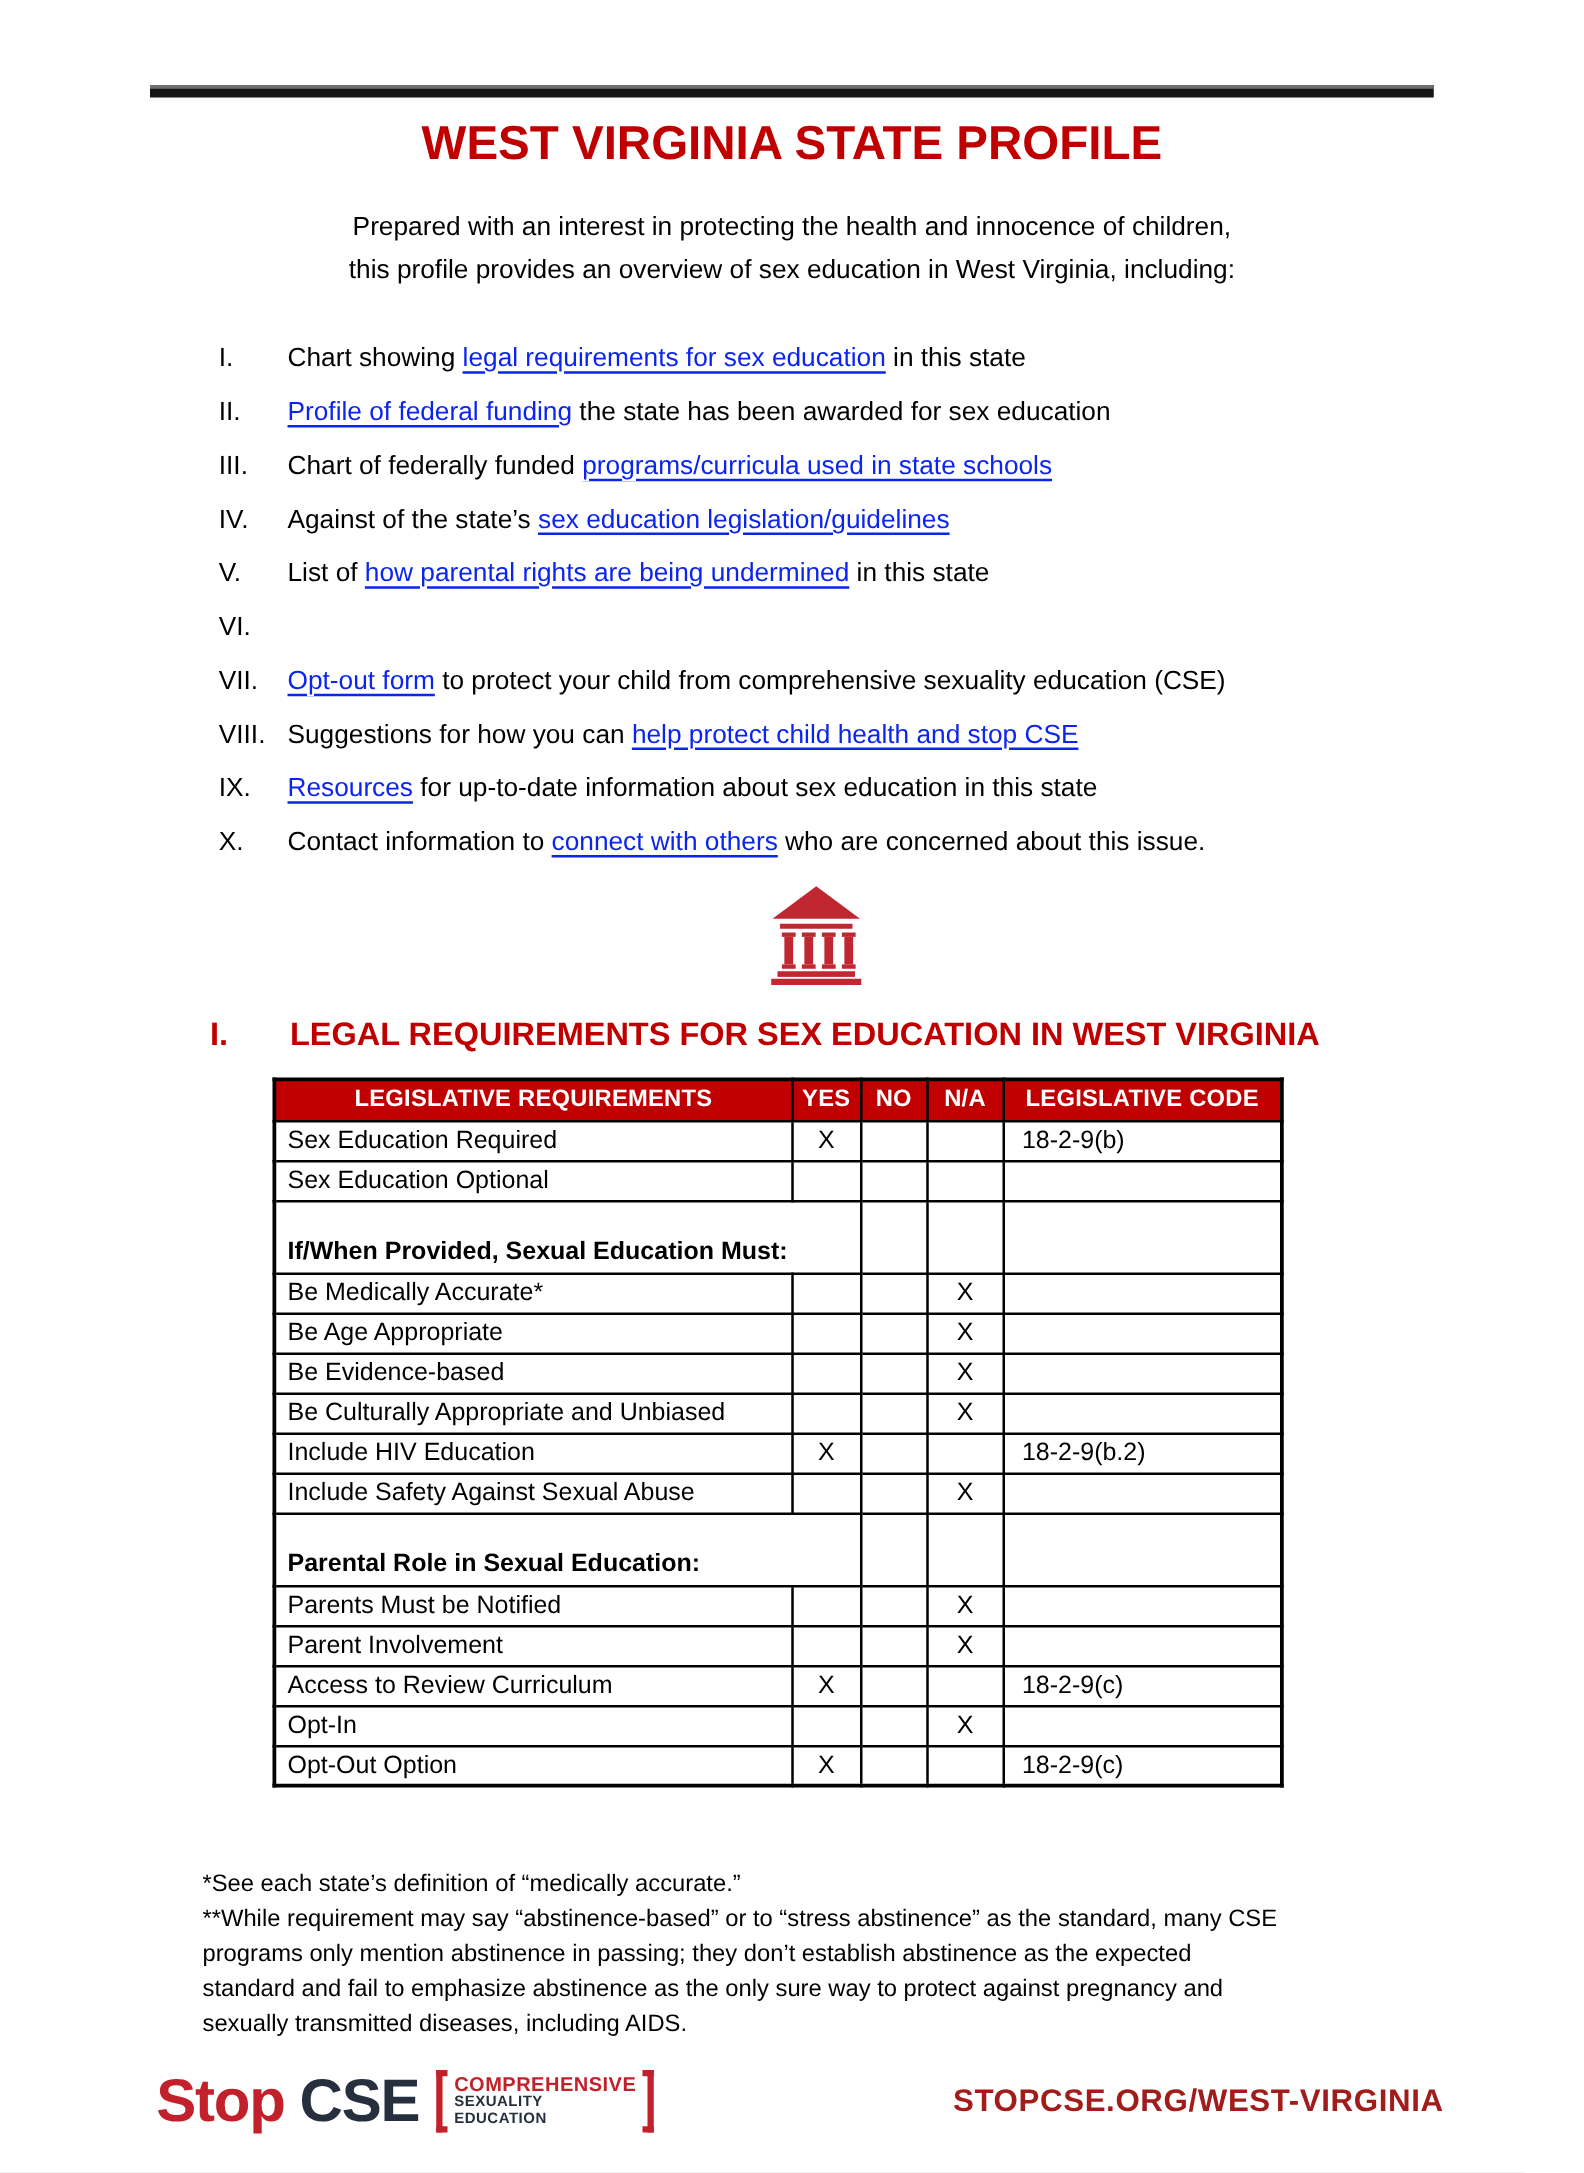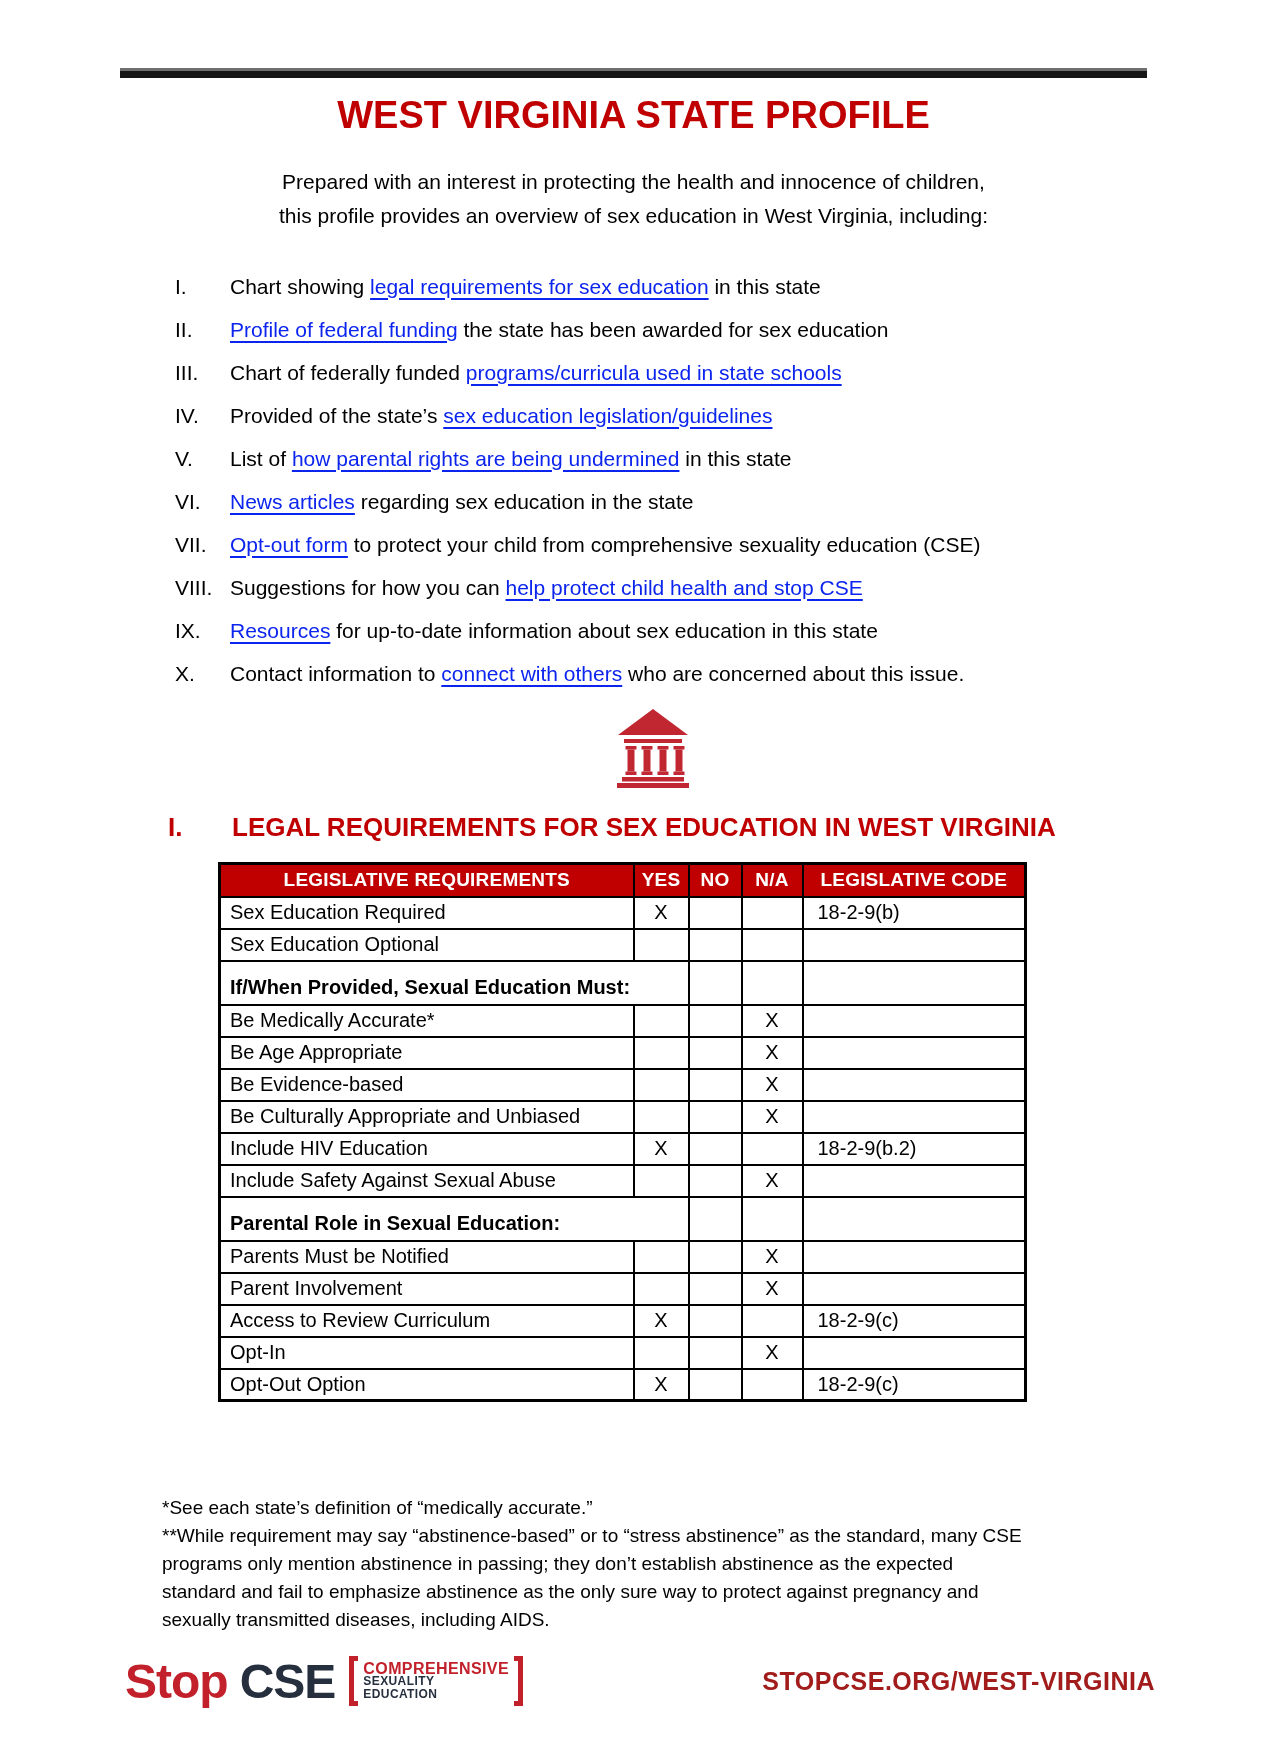--- a/index.html
+++ b/index.html
@@ -54,21 +54,21 @@
   .req-table th,.req-table td{border:2px solid #000;}
   .req-table{border:3px solid #000;padding-left:20px;}
   .req-table thead th{
     background:var(--accent);color:#fff;font-weight:bold;font-size:19px;
     height:33px;text-align:center;letter-spacing:0.2px;
   }
   .req-table td{height:32px;vertical-align:middle;}
   .label-cell{padding-left:9px;text-align:left;}
   .mark-cell{text-align:center;}
   .code-cell{padding-left:14px;text-align:left;}
-  tr.section-row{height:44px;}
+  tr.section-row{height:58px;}
   tr.section-row .section-label{
     font-weight:bold;vertical-align:bottom;padding-bottom:5px;
   }
   .footnotes{
     position:absolute;top:1494px;left:162px;width:862px;
     font-size:19px;line-height:28px;color:var(--ink);
   }
   .footer{
     position:absolute;top:1650px;left:125px;right:112px;height:62px;
     display:flex;justify-content:space-between;align-items:center;
@@ -117,29 +117,28 @@
       <li class="toc-item">
         <span class="toc-num">II.</span>
         <span class="toc-text"><a class="toc-link">Profile of federal funding</a><span> the state has been awarded for sex education</span></span>
       </li>
       <li class="toc-item">
         <span class="toc-num">III.</span>
         <span class="toc-text"><span>Chart of federally funded </span><a class="toc-link">programs/curricula used in state schools</a></span>
       </li>
       <li class="toc-item">
         <span class="toc-num">IV.</span>
-        <span class="toc-text"><span>Provided of the state’s </span><a class="toc-link">sex education legislation/guidelines</a></span>
+        <span class="toc-text"><span>Against of the state’s </span><a class="toc-link">sex education legislation/guidelines</a></span>
       </li>
       <li class="toc-item">
         <span class="toc-num">V.</span>
         <span class="toc-text"><span>List of </span><a class="toc-link">how parental rights are being undermined</a><span> in this state</span></span>
       </li>
       <li class="toc-item">
         <span class="toc-num">VI.</span>
-        <span class="toc-text"><a class="toc-link">News articles</a><span> regarding sex education in the state</span></span>
       </li>
       <li class="toc-item">
         <span class="toc-num">VII.</span>
         <span class="toc-text"><a class="toc-link">Opt-out form</a><span> to protect your child from comprehensive sexuality education (CSE)</span></span>
       </li>
       <li class="toc-item">
         <span class="toc-num">VIII.</span>
         <span class="toc-text"><span>Suggestions for how you can </span><a class="toc-link">help protect child health and stop CSE</a></span>
       </li>
       <li class="toc-item">

